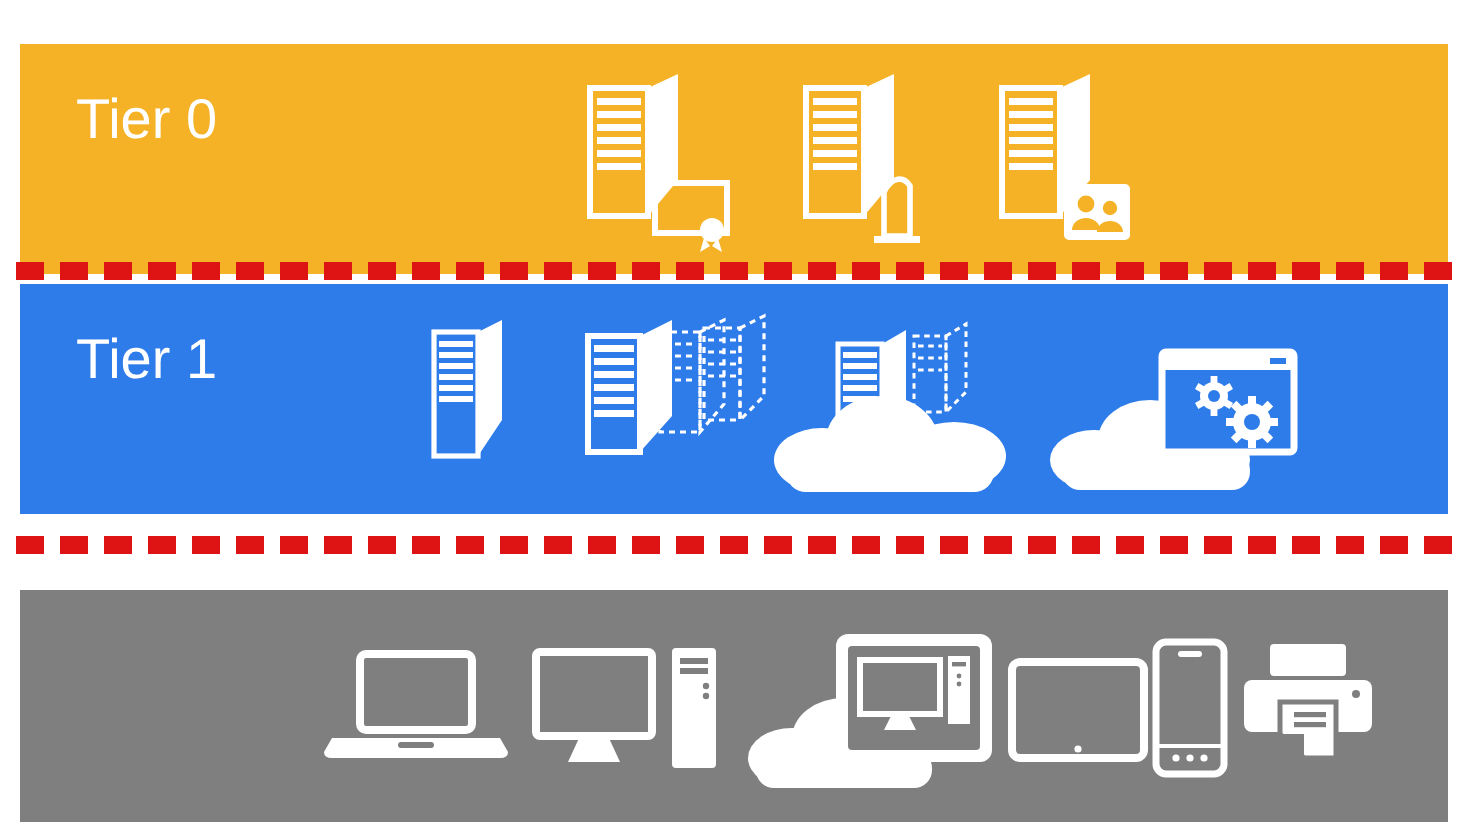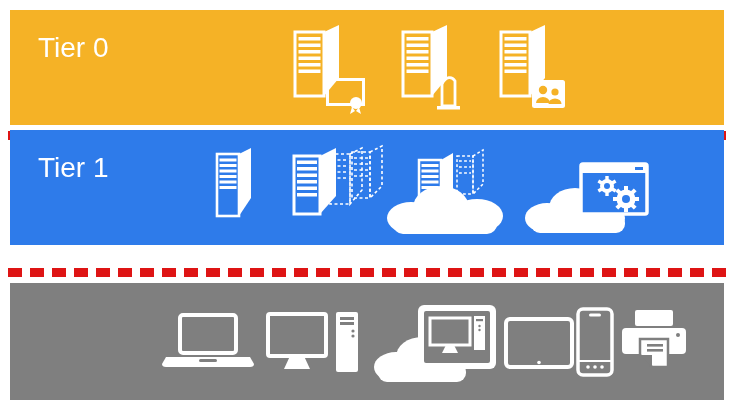--- a/index.html
+++ b/index.html
@@ -1,18 +1,18 @@
 <!DOCTYPE html>
 <html><head>
 <meta charset="utf-8">
 <style>
   html,body{margin:0;padding:0;background:#fff;}
   .canvas{position:relative;width:736px;height:411px;background:#fff;overflow:hidden;
           font-family:"Liberation Sans",sans-serif;}
-  .band{position:absolute;left:10px;width:714px;}
+  .band{position:absolute;left:10px;width:714px;margin-top:12px;}
   .tier0{top:10px;height:115px;background:#F5B226;--band:#F5B226;}
   .tier1{top:130px;height:115px;background:#2E7BEA;--band:#2E7BEA;}
   .tier2{top:283px;height:117px;background:#7F7F7F;--band:#7F7F7F;}
   .tier-label{position:absolute;left:28px;top:22px;color:#fff;font-size:28px;font-weight:400;}
   .sep{position:absolute;left:8px;width:720px;height:9px;
        background:repeating-linear-gradient(90deg,#DE1414 0 14px,transparent 14px 22px);}
   .sep1{top:131px;} .sep2{top:268px;}
   .ic{position:absolute;display:block;}
   .cut{fill:var(--band);}
   .band-stroke{stroke:var(--band);}

